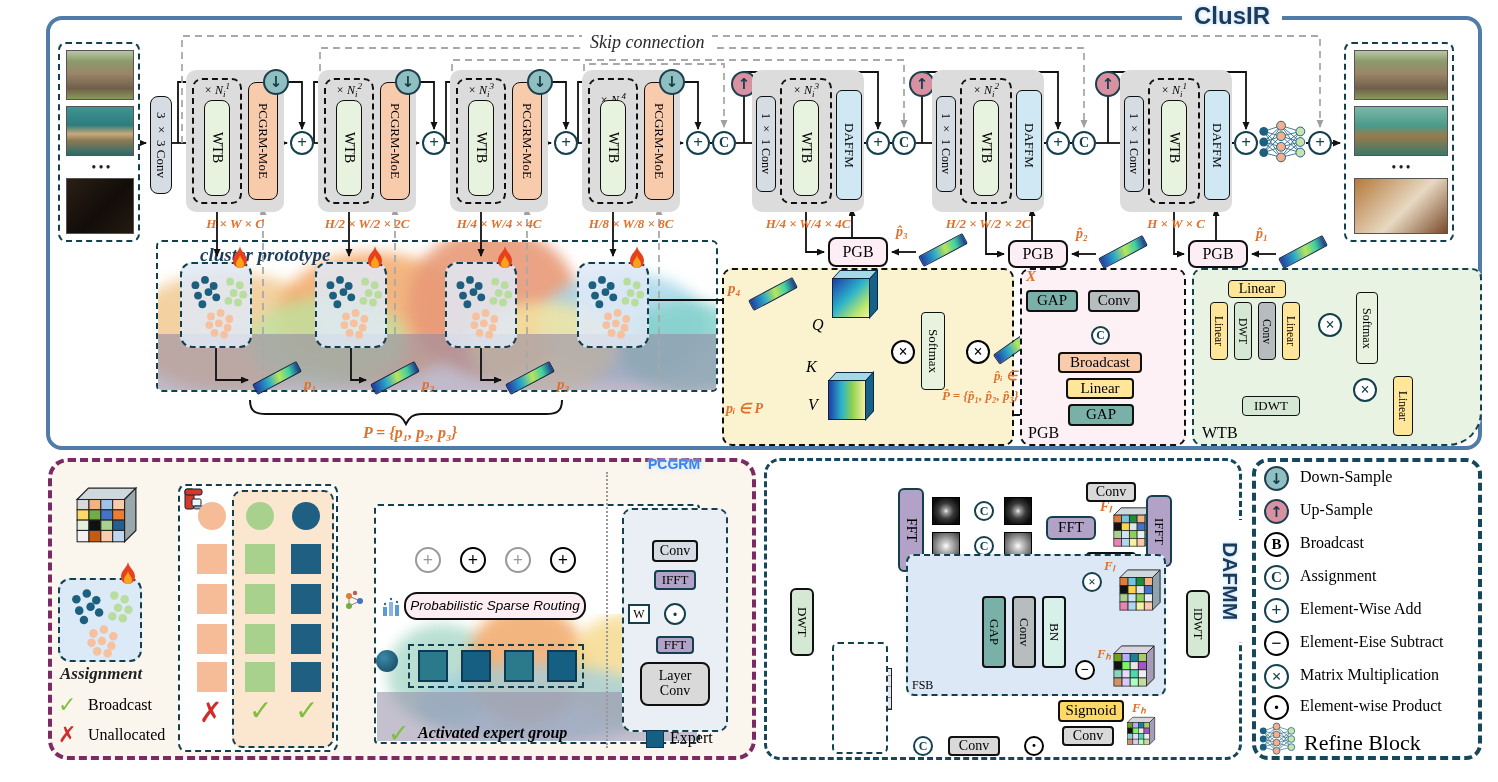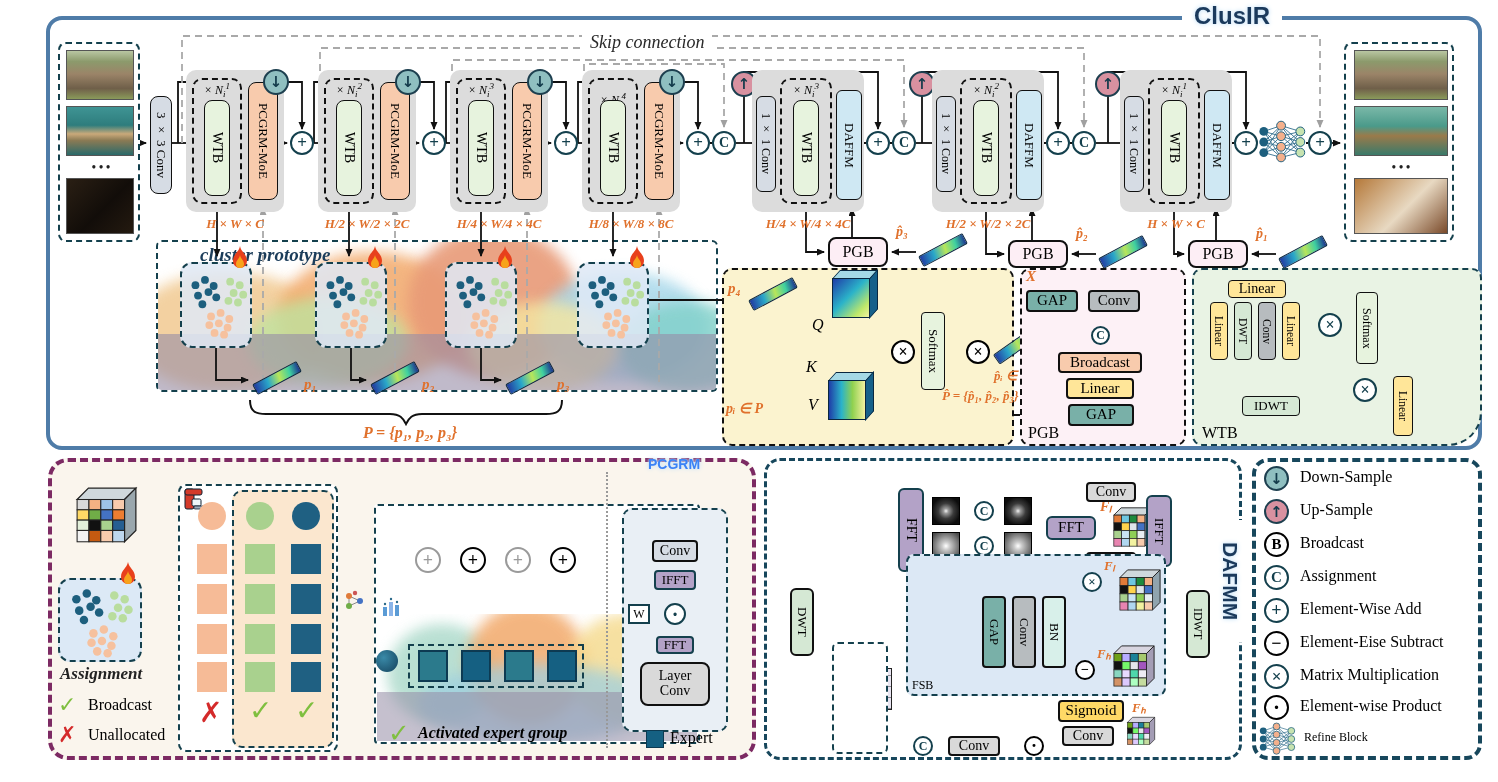--- a/index.html
+++ b/index.html
@@ -613,20 +613,21 @@
   <div class="abs op opg" style="left:505px;top:547px;width:26px;height:26px;font-size:18px;background:#fff;">+</div>
   <div class="abs op" style="left:550px;top:547px;width:26px;height:26px;font-size:18px;border-color:#000;color:#000;">+</div>
   <svg class="abs" style="left:380px;top:595px" width="24" height="24" viewBox="0 0 24 24">
     <rect x="3" y="12" width="4" height="9" fill="#5b9bd5"></rect>
       <rect x="9" y="7" width="4" height="14" fill="#8ab4e8"></rect>
       <rect x="15" y="10" width="4" height="11" fill="#5b9bd5"></rect>
     <circle cx="5" cy="9" r="1.2" fill="#2a6a8a"></circle>
       <circle cx="11" cy="4" r="1.2" fill="#2a6a8a"></circle>
       <circle cx="17" cy="7" r="1.2" fill="#2a6a8a"></circle>
   </svg>
+  <div class="abs blk" style="left:404px;top:592px;width:182px;height:28px;background:#fdeef4;border-width:2px;border-radius:13px;font-size:13.5px;font-style:italic;font-family:'Liberation Sans',sans-serif;">Probabilistic Sparse Routing</div>
   <div class="abs dashnavy" style="left:408px;top:644px;width:176px;height:44px;border-width:2px;background:transparent;"></div>
   <div class="abs" style="left:418px;top:650px;width:30px;height:32px;background:#2b7a8c;border:2px solid #0d3a52;box-sizing:border-box;"></div>
   <div class="abs" style="left:461px;top:650px;width:30px;height:32px;background:#156082;border:2px solid #0d3a52;box-sizing:border-box;"></div>
   <div class="abs" style="left:504px;top:650px;width:30px;height:32px;background:#2b7a8c;border:2px solid #0d3a52;box-sizing:border-box;"></div>
   <div class="abs" style="left:547px;top:650px;width:30px;height:32px;background:#156082;border:2px solid #0d3a52;box-sizing:border-box;"></div>
   <div class="abs" style="left:376px;top:650px;width:22px;height:22px;border-radius:50%;background:radial-gradient(circle at 35% 35%,#3a8aa8,#14425c);"></div>
   <div class="abs chk" style="left:388px;top:718px;font-size:26px;">✓</div>
   <div class="abs lbl" style="left:418px;top:724px;font-size:16px;font-weight:bold;font-style:italic;">Activated expert group</div>
 
   <div class="abs" style="left:606px;top:472px;width:0;height:276px;border-left:2px dotted #999;"></div>
@@ -706,15 +707,15 @@
   <div class="abs lbl" style="left:1300px;top:600px;font-size:16px;">Element-Wise Add</div>
   <div class="abs op" style="left:1264px;top:631px;width:25px;height:25px;font-size:18px;border-color:#000;color:#000;">−</div>
   <div class="abs lbl" style="left:1300px;top:633px;font-size:16px;">Element-Eise Subtract</div>
   <div class="abs op" style="left:1264px;top:664px;width:25px;height:25px;font-size:17px;">×</div>
   <div class="abs lbl" style="left:1300px;top:666px;font-size:16px;">Matrix Multiplication</div>
   <div class="abs op" style="left:1264px;top:695px;width:25px;height:25px;font-size:21px;border-color:#000;color:#000;">·</div>
   <div class="abs lbl" style="left:1300px;top:697px;font-size:16px;">Element-wise Product</div>
   <svg class="abs" style="left:1258px;top:722px" width="40" height="34">
       <use href="#refine-sym" width="40" height="34"></use>
     </svg>
-  <div class="abs lbl" style="left:1304px;top:730px;font-size:12px;">Refine Block</div>
+  <div class="abs lbl" style="left:1304px;top:730px;font-size:22px;">Refine Block</div>
 
 </div>
 
 </body></html>

